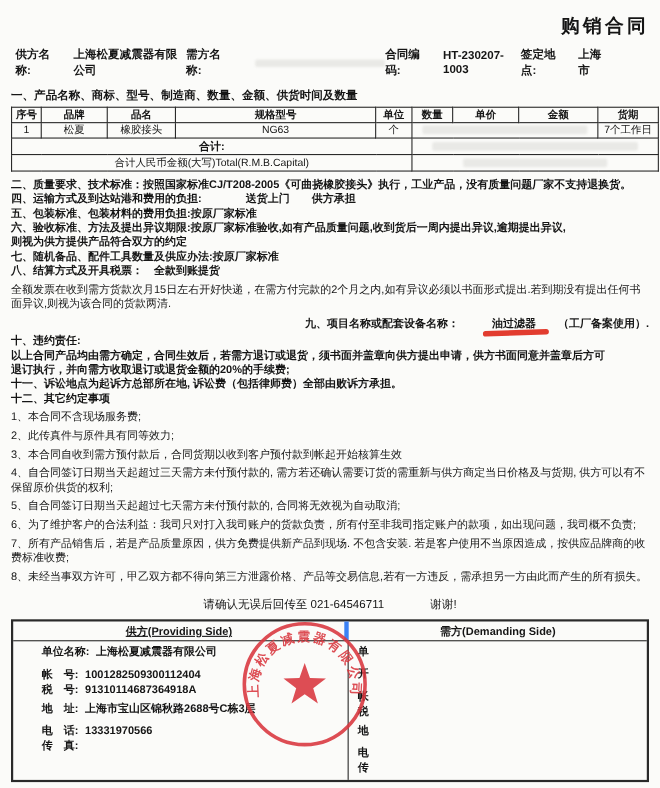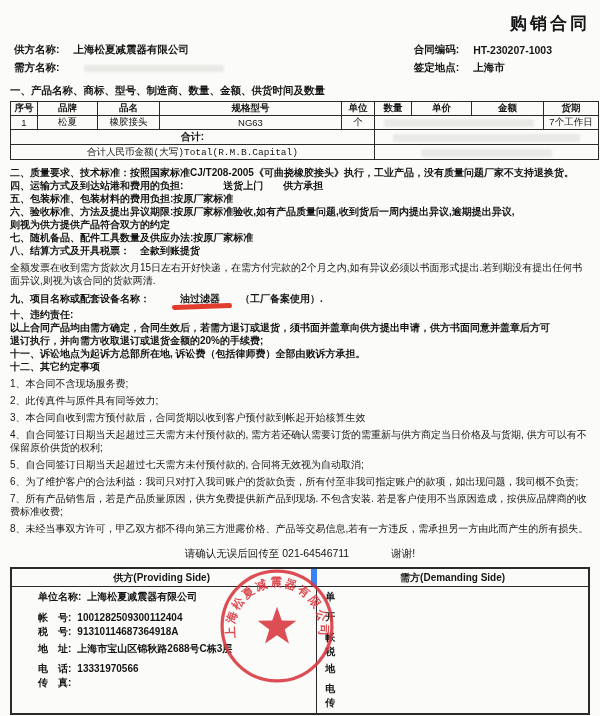--- a/index.html
+++ b/index.html
@@ -5,49 +5,49 @@
   * { box-sizing: border-box; }
   html,body { margin:0; padding:0; }
   body {
     width:600px; height:716px; overflow:hidden; position:relative;
     background:#fbfbf9; color:#151515;
     font-family:"Liberation Sans", sans-serif;
   }
   .content { padding:0 10px; }
   .doc-title { text-align:right; font-size:17px; font-weight:bold; letter-spacing:3px; padding-top:12px; }
   .info-grid { display:flex; justify-content:space-between; margin-top:8px; font-size:10.5px; }
-  .info-col { display:flex; flex-direction:column; gap:4px; }
+  .info-col { display:flex; flex-direction:row; gap:4px; }
   .info-col.left { padding-left:4px; }
   .info-col.right { padding-right:38px; }
   .info-row { display:flex; align-items:center; min-height:14px; }
   .info-row .lbl { font-weight:bold; }
   .info-row .val { font-weight:bold; margin-left:14px; }
   .sec-heading { font-size:10.5px; font-weight:bold; margin-top:9px; }
   table.products { width:100%; border-collapse:collapse; margin-top:3px; table-layout:fixed; }
   table.products th, table.products td {
     border:1px solid #2a2a2a; font-size:9.5px; text-align:center; padding:0 2px; height:14px;
     overflow:hidden; white-space:nowrap;
   }
   table.products th { font-weight:bold; }
   .redact { display:inline-block; background:#e9e9e6; filter:blur(1px); border-radius:2px; vertical-align:middle; }
   .clauses { margin-top:6px; font-size:10px; line-height:13px; }
   .clause { margin:0; white-space:pre-wrap; font-weight:bold; }
   .clause.note { font-weight:normal; margin-top:4px; margin-bottom:4px; }
-  .clause.c9 { margin-top:5px; margin-bottom:3px; }
+  .clause.c9 { margin-top:5px; margin-bottom:3px;text-align:right; }
   .clause .hl { position:relative; margin:0 20px 0 30px; display:inline-block; }
   .clause .hl::after {
     content:""; position:absolute; left:-8px; right:-12px; bottom:-4px; height:5px;
     background:#e02b1d; border-radius:3px; transform:rotate(-2deg); opacity:.92;
   }
   .sub { margin:4px 0 0; white-space:pre-wrap; font-weight:normal; }
   .confirm { display:flex; justify-content:center; gap:42px; font-size:10.5px; margin-top:12px; }
   .sign-table { position:relative; margin:6px 0 0; border:2px solid #2a2a2a; }
   .sign-head { display:flex; border-bottom:1px solid #2a2a2a; font-size:10px; font-weight:bold; }
   .sign-head > div { padding:2px 0 1px; text-align:center; }
-  .sh-left { width:53%; border-right:6px solid #3b82f6; }
+  .sh-left { width:53%; border-right:4px solid #3b82f6;text-decoration:underline; }
   .sh-right { width:47%; }
   .sign-body { display:flex; font-size:10px; }
   .sb-left { width:53%; border-right:1px solid #2a2a2a; padding:3px 4px 4px 26px; }
   .sb-right { width:47%; padding:3px 4px 4px 8px; overflow:hidden; }
   .srow { display:flex; line-height:12px; white-space:nowrap; }
   .srow .slabel { font-weight:bold; }
   .srow .sval { font-weight:bold; margin-left:6px; }
   .m0{margin-top:1px}.m1{margin-top:8px}.m2{margin-top:9px}.m3{margin-top:2px}
   .m4{margin-top:5px}.m5{margin-top:8px}.m6{margin-top:2px}
   .stamp { position:absolute; left:204px; top:-5px; width:122px; height:122px; pointer-events:none; opacity:.88; }
@@ -116,21 +116,21 @@
       <td>NG63</td>
       <td>个</td>
       <td colspan="3"><span class="redact" style="width:92%;height:8px;"></span></td>
       <td>7个工作日</td>
     </tr>
     <tr>
       <td colspan="5" style="font-weight:bold;font-size:10px;">合计:</td>
       <td colspan="4"><span class="redact" style="width:85%;height:8px;"></span></td>
     </tr>
     <tr>
-      <td colspan="5" style="height:15px;font-family:Liberation Mono, monospace;">合计人民币金额(大写)Total(R.M.B.Capital)</td>
+      <td colspan="5" style="height:15px;">合计人民币金额(大写)Total(R.M.B.Capital)</td>
       <td colspan="4"><span class="redact" style="width:60%;height:8px;"></span></td>
     </tr>
   </tbody>
     </table>
 
   <div class="clauses">
     <p class="clause">二、质量要求、技术标准：按照国家标准CJ/T208-2005《可曲挠橡胶接头》执行，工业产品，没有质量问题厂家不支持退换货。</p>
     <p class="clause">四、运输方式及到达站港和费用的负担:　　　　送货上门　　供方承担</p>
     <p class="clause">五、包装标准、包装材料的费用负担:按原厂家标准</p>
     <p class="clause">六、验收标准、方法及提出异议期限:按原厂家标准验收,如有产品质量问题,收到货后一周内提出异议,逾期提出异议,</p>

